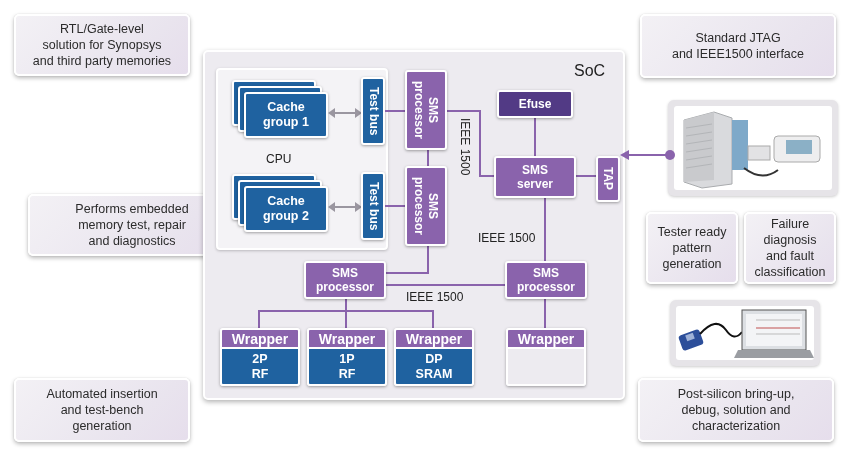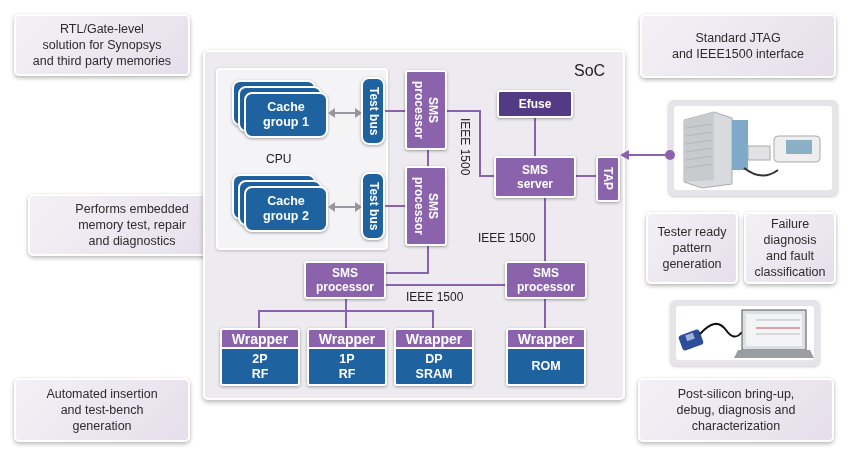--- a/index.html
+++ b/index.html
@@ -26,21 +26,21 @@
 
   .cpu {
     position: absolute; left: 216px; top: 68px; width: 172px; height: 182px;
     background: #f4f3f6; border: 2px solid #ffffff; border-radius: 4px;
     box-shadow: 0 1px 3px rgba(0,0,0,0.22);
   }
   .cpu-label { position: absolute; left: 266px; top: 152px; font-size: 12px; color: #222; text-align: right; }
 
   .blue {
     position: absolute; background: #1f62a0; color: #ffffff; font-weight: bold;
-    border: 2px solid #ffffff; border-radius: 8px;
+    border: 2px solid #ffffff; border-radius: 3px;
     box-shadow: 0 1px 3px rgba(0,0,0,0.35);
   }
   .cache-text { display:flex; align-items:center; justify-content:center; text-align:center; font-size:12.5px; line-height:15px; white-space: pre-line; }
 
   .purple {
     position: absolute; background: #8a63ac; color: #ffffff; font-weight: bold;
     border: 2px solid #ffffff; border-radius: 3px;
     box-shadow: 0 1px 3px rgba(0,0,0,0.35);
     display:flex; align-items:center; justify-content:center; text-align:center;
     font-size: 12px; line-height: 14px; white-space: pre-line;
@@ -155,21 +155,20 @@
   <div class="body">1P
 RF</div>
 </div>
 <div class="mem" style="left:394px;top:328px;">
   <div class="wrap">Wrapper</div>
   <div class="body">DP
 SRAM</div>
 </div>
 <div class="mem" style="left:506px;top:328px;">
   <div class="wrap">Wrapper</div>
-  <div class="body">ROM</div>
 </div>
 
 <div class="note" style="left:640px;top:14px;width:196px;height:64px;">Standard JTAG
 and IEEE1500 interface</div>
 
 <div class="photo-card" style="left:668px;top:100px;width:170px;height:96px;">
   <div class="photo-inner">
     <svg width="158" height="84" viewBox="0 0 158 84">
       <polygon points="10,14 40,6 58,12 58,78 28,82 10,76" fill="#d9dadd" stroke="#a9abae"></polygon>
       <polygon points="10,14 40,6 40,74 10,76" fill="#c9cacd"></polygon>
@@ -218,14 +217,14 @@
       <g stroke="#bbb" stroke-width="1">
           <line x1="80" y1="14" x2="124" y2="14"></line>
           <line x1="80" y1="28" x2="124" y2="28"></line>
         </g>
       <polygon points="62,44 134,44 138,52 58,52" fill="#9a9da2"></polygon>
     </svg>
   </div>
 </div>
 
 <div class="note" style="left:638px;top:378px;width:196px;height:64px;">Post-silicon bring-up,
-debug, diagnosis and
+debug, solution and
 characterization</div>
 
 </body></html>

